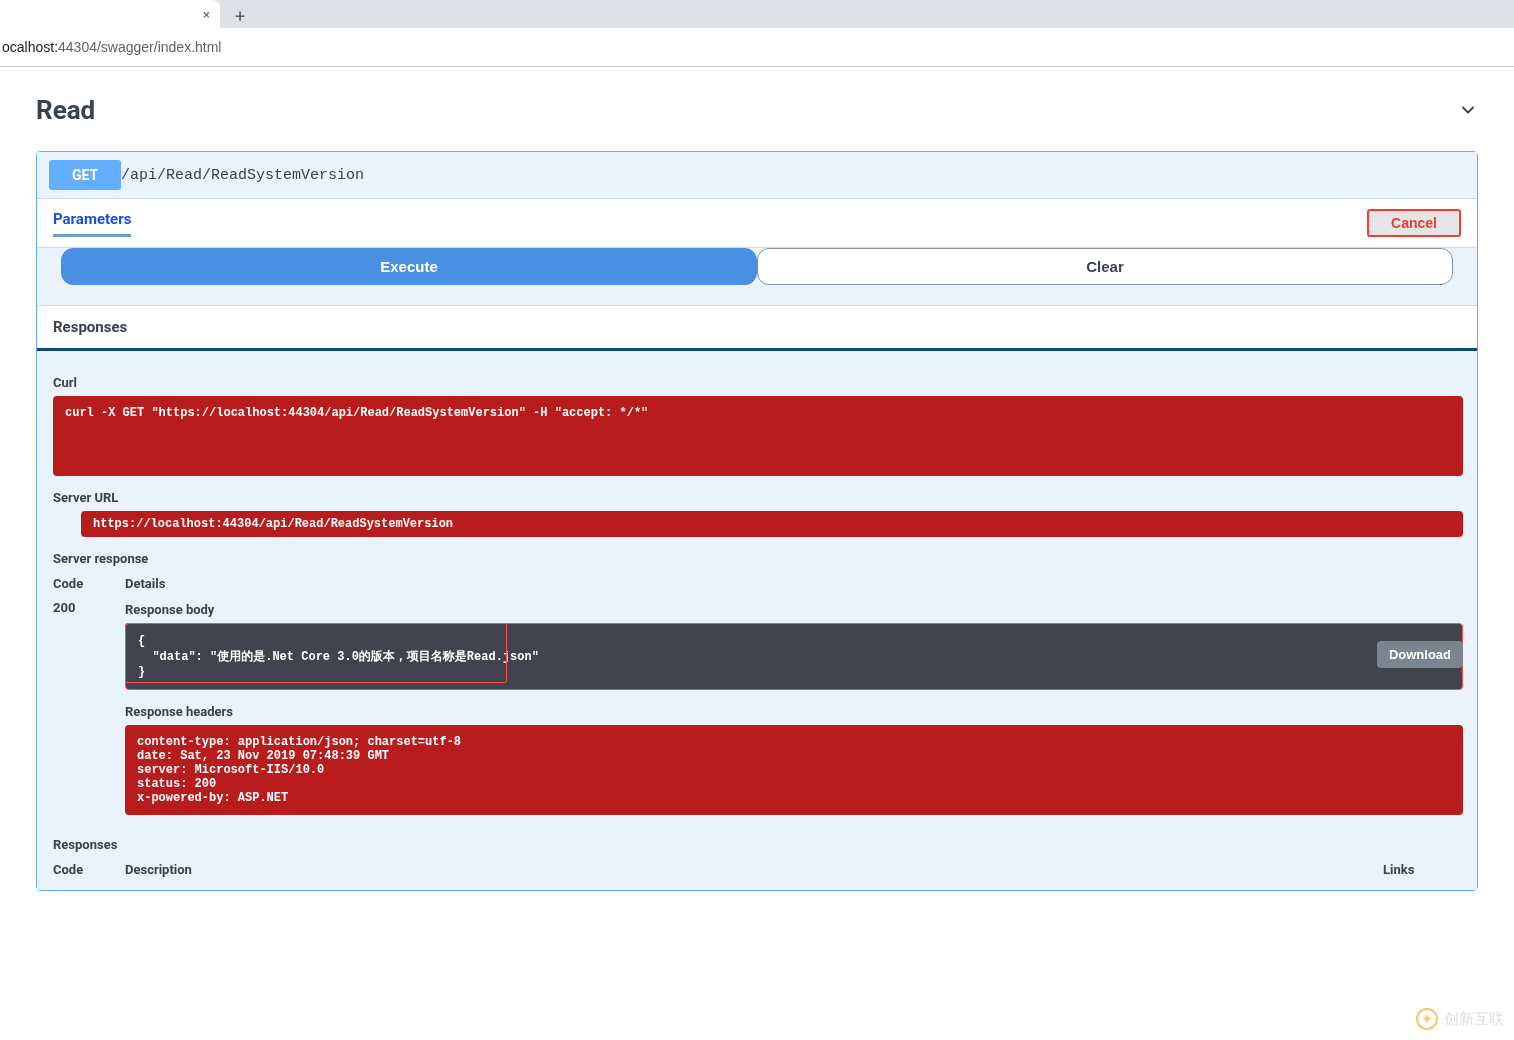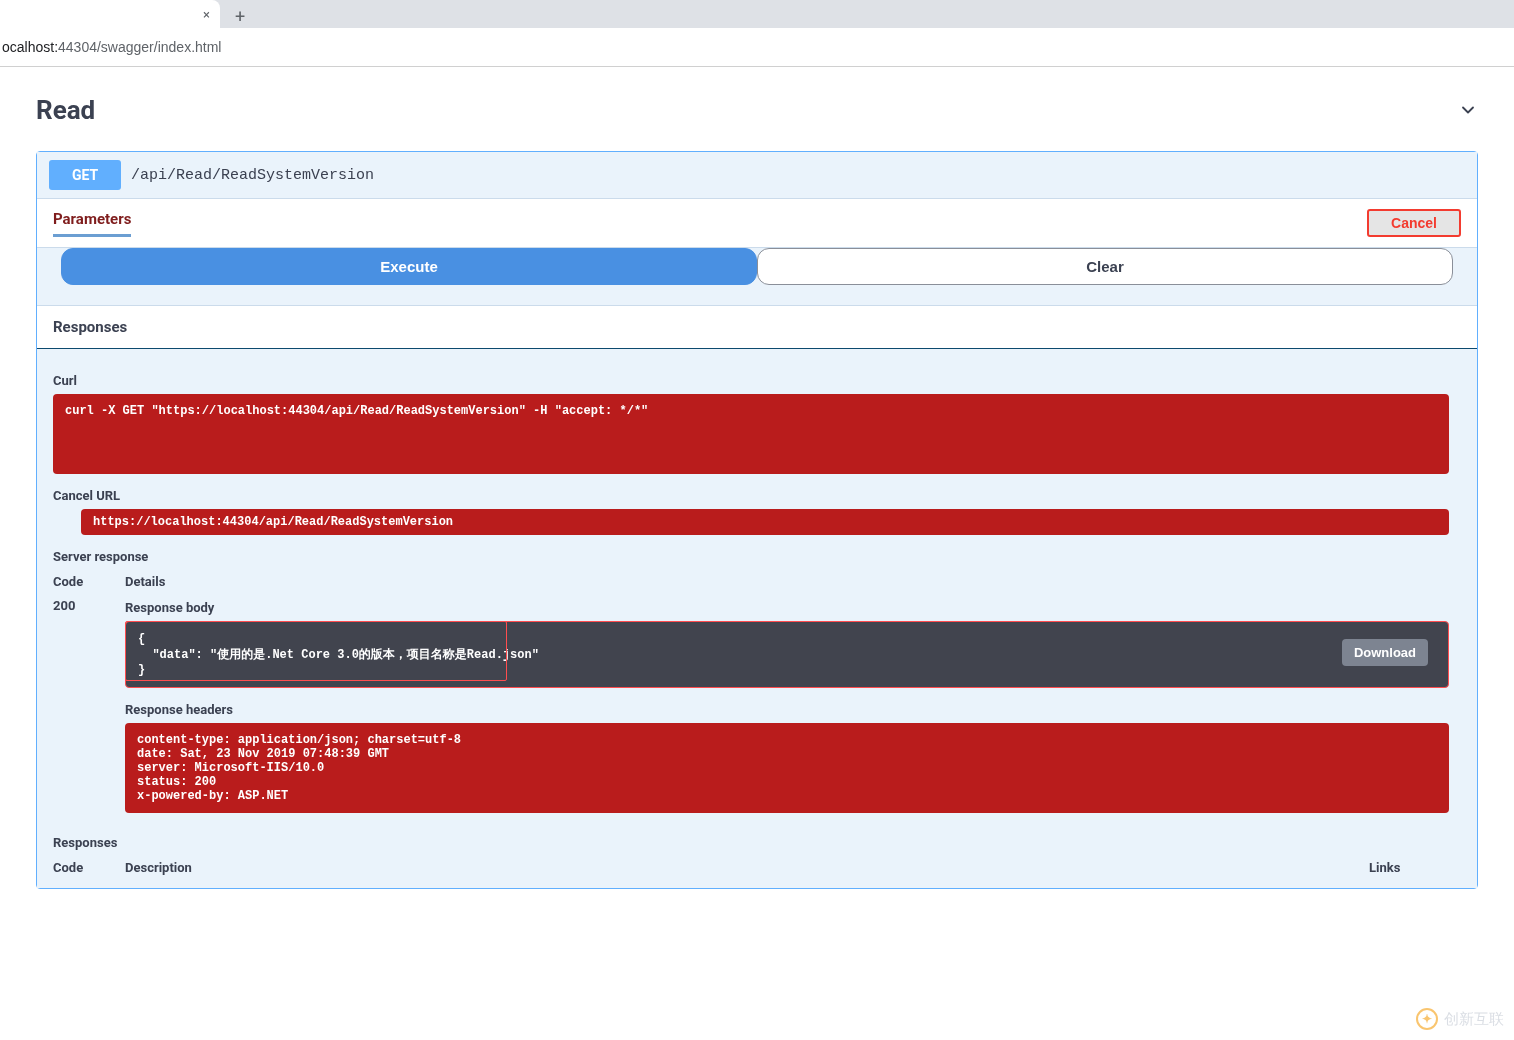--- a/index.html
+++ b/index.html
@@ -81,39 +81,38 @@
   }
   .opblock-summary .method-badge {
     background: #61affe;
     color: #fff;
     font-weight: 700;
     font-size: 14px;
     padding: 7px 0;
     width: 72px;
     text-align: center;
     border-radius: 3px;
-    margin-right: 10px;
   }
   .opblock-summary .op-path {
     font-family: "Courier New", Consolas, monospace;
     font-size: 15px;
     color: #3b4151;
   }
 
   
   .section-header {
     background: #fff;
     border-top: 1px solid #cbdbeb;
     border-bottom: 1px solid #cbdbeb;
     padding: 10px 16px;
     display: flex; align-items: center; justify-content: space-between;
   }
   .section-header .title {
     font-weight: 700;
-    color: #7f1d1d;
+    color: #1d4ed8;
     font-size: 15px;
     padding-bottom: 6px;
     border-bottom: 3px solid #6b9ed2;
     display: inline-block;
   }
   .cancel-btn {
     border: 2px solid #f33b2f;
     color: #f33b2f;
     background: #e5e5e5;
     font-weight: 700;
@@ -161,22 +160,22 @@
     background: #fff;
     border-top: 1px solid #cbdbeb;
     padding: 12px 16px;
     font-weight: 700;
     font-size: 15px;
     color: #3b4151;
   }
 
   .resp-area {
     background: #eaf3fb;
-    border-top: 1px solid #0c4a6e;
-    padding: 18px 28px 8px 16px;
+    border-top: 3px solid #0c4a6e;
+    padding: 18px 14px 8px 16px;
   }
   .resp-area .subhdr {
     font-weight: 700;
     font-size: 13px;
     color: #3b4151;
     margin: 6px 0 6px 0;
   }
   pre.codebox {
     margin: 0 0 14px 0;
     background: #b91c1c;
@@ -222,21 +221,21 @@
   .inner-subhdr {
     font-weight: 700;
     font-size: 13px;
     color: #3b4151;
     margin: 2px 0 6px 0;
   }
 
   .resp-body-wrap { position: relative; }
   .download-btn {
     position: absolute;
-    right: 21px; bottom: 22px;
+    right: 0; bottom: 22px;
     background: #7d8491;
     color: #fff;
     border: none;
     border-radius: 4px;
     font-weight: 700;
     font-size: 13px;
     padding: 6px 12px;
     cursor: pointer;
   }
 
@@ -304,21 +303,21 @@
       <button class="clear-btn">Clear</button>
     </div>
 
     <div class="responses-header">Responses</div>
 
     <div class="resp-area">
 
       <div class="subhdr">Curl</div>
       <pre class="codebox">curl -X GET "https://localhost:44304/api/Read/ReadSystemVersion" -H "accept: */*"</pre>
 
-      <div class="subhdr">Cancel URL</div>
+      <div class="subhdr">Server URL</div>
       <pre class="codebox one-line">https://localhost:44304/api/Read/ReadSystemVersion</pre>
 
       <div class="subhdr">Server response</div>
 
       <div class="table-head">
         <div class="col-code">Code</div>
         <div class="col-details">Details</div>
       </div>
 
       <div class="table-row">

